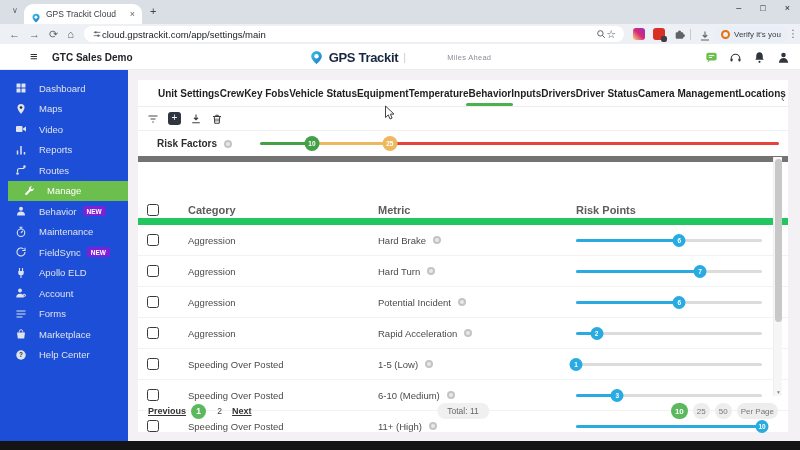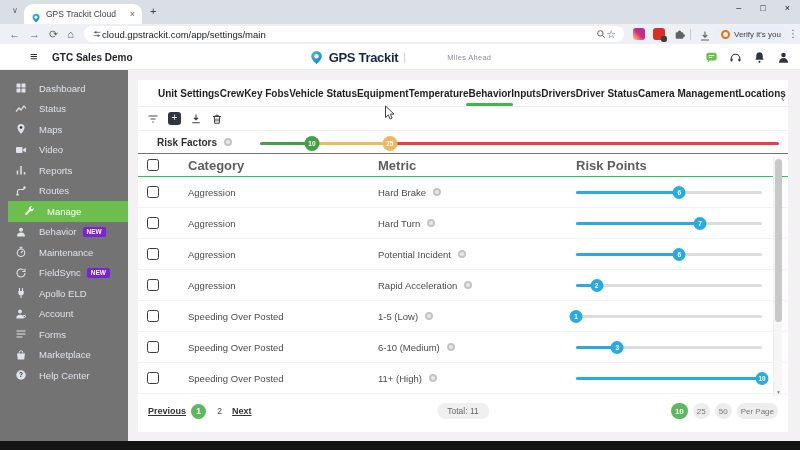--- a/index.html
+++ b/index.html
@@ -38,50 +38,50 @@
   #org-name { position:absolute; left:52px; top:8px; font-size:10px; font-weight:bold; color:#21242b; }
   #brand { position:absolute; left:0; right:0; top:0; height:26px; display:flex; align-items:center; justify-content:center; gap:5px; }
   #brand .logo svg { width:15px; height:15px; display:block; }
   #brand .b-name { font-size:13px; font-weight:bold; color:#17273f; letter-spacing:-0.3px; }
   #brand .b-sep { color:#c9ced6; font-size:11px; }
   #brand .b-tag { font-size:7.5px; color:#8a8f98; letter-spacing:0.3px;margin-left:36px; }
   #header-icons { position:absolute; right:10px; top:0; height:26px; display:flex; align-items:center; gap:11px; }
   #header-icons svg { width:13px; height:13px; display:block; }
 
   
-  #sidebar { position:absolute; left:0; top:70px; width:140px; height:371px; background:#737373; padding-top:8px; }
+  #sidebar { position:absolute; left:0; top:70px; width:140px; height:371px; background:#1d4ed8; padding-top:8px; }
   .side-item { height:20.5px; display:flex; align-items:center; color:#dfe3ea; }
   .side-item.active { background:#6cbf4c; color:#fff;margin-left:8px; }
   .side-icon { width:13px; margin-left:15px; flex:0 0 auto; }
   .side-icon svg { width:12px; height:12px; display:block; }
   .side-label { font-size:9.5px; margin-left:11px; white-space:nowrap; }
   .side-badge { background:#7c22d6; color:#fff; font-size:6.5px; font-weight:bold; padding:1.5px 4px; border-radius:2px; margin-left:6px; }
 
   
   #content { position:absolute; left:128px; top:70px; width:672px; height:371px; background:#f3f1f3; }
   #card { position:absolute; left:10px; top:10px; width:650px; height:352px; background:#fff; }
 
   #tabs-row { position:relative; height:27px; border-bottom:1px solid #ececec; display:flex; align-items:center; justify-content:space-between; padding:0 20px 0 20px; }
   .tab { font-size:10px; font-weight:bold; color:#1f1f1f; white-space:nowrap; position:relative; }
   .tab.active::after { content:""; position:absolute; left:-2px; right:-2px; bottom:-7.5px; height:3px; border-radius:2px; background:#4caf50; }
   .tab-scroll-chevron { position:absolute; left:653px; top:22px; font-size:11px; color:#666; }
 
   #toolbar { height:23px; display:flex; align-items:center; gap:9px; padding-left:9px; }
   #toolbar svg { width:12px; height:12px; display:block; }
   #add-btn { width:13px; height:13px; background:#2f3640; border-radius:3px; color:#fff; font-size:10px; line-height:12px; text-align:center; }
 
-  #risk-row { position:relative; height:24px; border-top:1px solid #f0f0f0; border-bottom:1px solid #737373; display:flex; align-items:center; }
+  #risk-row { position:relative; height:32px; border-top:1px solid #f0f0f0; border-bottom:6px solid #737373; display:flex; align-items:center; }
   #risk-label { font-size:10px; font-weight:bold; color:#2e2e2e; margin-left:19px; }
   .info-dot { width:8px; height:8px; border-radius:50%; background:#e9e9e9; border:2px solid #c4c4c4; margin-left:7px; flex:0 0 auto; }
   #risk-slider { position:absolute; left:122px; right:9px; top:5px; height:14px; }
   .r-seg { position:absolute; top:5.5px; height:3px; border-radius:2px; }
   .r-handle { position:absolute; top:0; width:15px; height:15px; border-radius:50%; transform:translateX(-50%); color:#fff; font-size:6.5px; font-weight:bold; display:flex; align-items:center; justify-content:center; }
 
   .thead, .trow { display:grid; grid-template-columns:40px 200px 198px 1fr; align-items:center; }
-  .thead { height:23px; border-bottom:1px solid #22c55e; font-size:13px; color:#5d5d5d; font-weight:bold; }
+  .thead { height:23px; border-bottom:7px solid #22c55e; font-size:11px; color:#5d5d5d; font-weight:bold;margin-top:40px; }
   .trow { height:31px; border-bottom:1px solid #f2f2f2; font-size:9.5px; color:#4a4a4a; }
   .cell-check { display:flex; justify-content:flex-start; padding-left:9px; }
   .checkbox { width:12px; height:12px; border:1.6px solid #3a3a3a; border-radius:2.5px; background:#fff; }
   .cell-cat { padding-left:10px; }
   .cell-met { display:flex; align-items:center; }
   .slider { position:relative; height:14px; margin-right:26px; }
   .slider-track { position:absolute; left:0; right:0; top:5.5px; height:3px; background:#dcdcdc; border-radius:2px; }
   .slider-fill { position:absolute; left:0; top:5.5px; height:3px; background:#29abe2; border-radius:2px; }
   .slider-handle { position:absolute; top:0.5px; width:13px; height:13px; background:#29abe2; border-radius:50%; transform:translateX(-50%); color:#fff; font-size:6.5px; font-weight:bold; display:flex; align-items:center; justify-content:center; }
 
@@ -228,29 +228,20 @@
           <rect x="3" y="3" width="8" height="8" rx="1"></rect>
           <rect x="13" y="3" width="8" height="8" rx="1"></rect>
           <rect x="3" y="13" width="8" height="8" rx="1"></rect>
           <rect x="13" y="13" width="8" height="8" rx="1"></rect>
         </svg>
       </span>
     <span class="side-label">Dashboard</span>
 
   </div>
 
-  <div class="side-item">
-    <span class="side-icon">
-        <svg viewBox="0 0 24 24" fill="none" stroke="currentColor" stroke-width="2.4">
-          <path d="M2 17l6-7 4 4 6-8 4 5"></path>
-        </svg>
-      </span>
-    <span class="side-label">Status</span>
-
-  </div>
 
   <div class="side-item">
     <span class="side-icon">
         <svg viewBox="0 0 24 24">
           <path d="M12 2a7 7 0 0 0-7 7c0 5 7 13 7 13s7-8 7-13a7 7 0 0 0-7-7z" fill="currentColor"></path>
           <circle cx="12" cy="9" r="2.6" fill="#252b38"></circle>
         </svg>
       </span>
     <span class="side-label">Maps</span>
 

